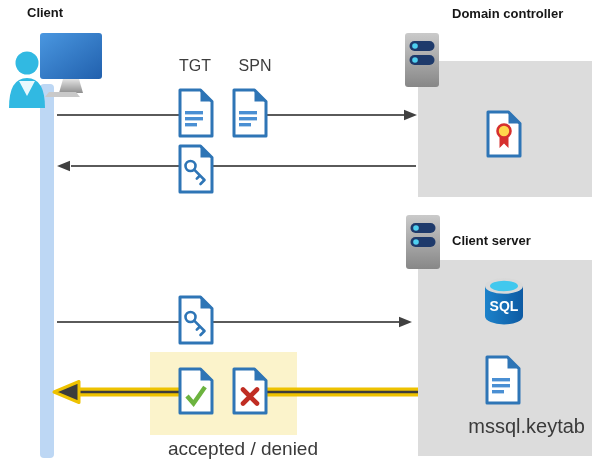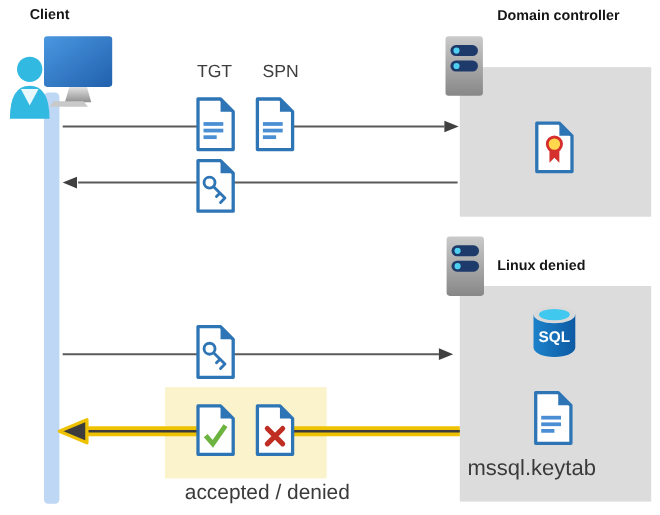--- a/index.html
+++ b/index.html
@@ -3,21 +3,21 @@
 <meta charset="utf-8">
 <style>
   html,body{margin:0;padding:0;background:#ffffff;}
   .canvas{
     position:relative;width:600px;height:468px;background:#ffffff;overflow:hidden;
     font-family:"Liberation Sans","DejaVu Sans",sans-serif;
   }
   .abs{position:absolute;}
   .title{font-weight:700;font-size:13px;line-height:1.18;color:#161616;}
   .small-label{font-size:16px;color:#3d3d3d;text-align:center;}
-  .file-label{font-size:20px;color:#3a3a3a;text-align:left;}
+  .file-label{font-size:20px;color:#3a3a3a;text-align:right;}
   .result-label{font-size:19px;color:#3a3a3a;text-align:center;}
   .gray-box{background:#dcdcdc;z-index:1;}
   .yellow-box{background:#fbf3cb;z-index:1;}
   .timeline{background:#bdd7f4;border-radius:4px;z-index:1;}
   .arrow-layer{z-index:2;pointer-events:none;}
   .icon{z-index:3;}
   .txt{z-index:4;}
 </style>
 </head>
 <body>
@@ -118,21 +118,21 @@
     <circle cx="11" cy="28" r="2.8" fill="#4fd0f0"></circle>
   </svg>
 
   <svg class="abs icon" style="left:484px;top:109px;" width="40" height="50" viewBox="0 0 38 50">
     <path d="M3,3 H23.5 L35,14.5 V47 H3 Z" fill="#ffffff" stroke="#2e75b6" stroke-width="3" stroke-linejoin="round"></path>
     <path d="M23.5,3 L35,14.5 H23.5 Z" fill="#2e75b6"></path>
     <path d="M14.5,26 V39 L19,34.5 L23.5,39 V26 Z" fill="#d6302e"></path>
     <circle cx="19" cy="22" r="6.5" fill="#ffd84d" stroke="#d6302e" stroke-width="2.6"></circle>
   </svg>
 
-  <div class="abs txt title" style="left:452px;top:233px;width:142px;">Linux denied</div>
+  <div class="abs txt title" style="left:452px;top:233px;width:142px;">Client server</div>
   <svg class="abs icon" style="left:405px;top:214px;" width="36" height="56" viewBox="0 0 36 56">
     <defs>
       <linearGradient id="srv2" x1="0" y1="0" x2="0" y2="1">
         <stop offset="0" stop-color="#cacaca"></stop>
           <stop offset="1" stop-color="#878787"></stop>
       </linearGradient>
     </defs>
     <rect x="1" y="1" width="34" height="54" rx="3" fill="url(#srv2)"></rect>
     <rect x="5.5" y="9" width="25" height="10" rx="5" fill="#1e3a6b"></rect>
     <circle cx="11" cy="14" r="2.8" fill="#4fd0f0"></circle>

